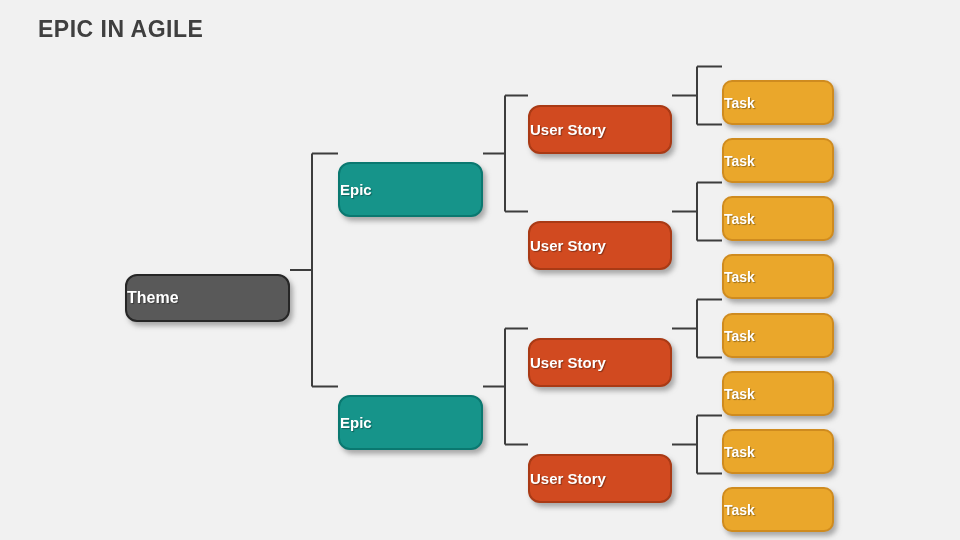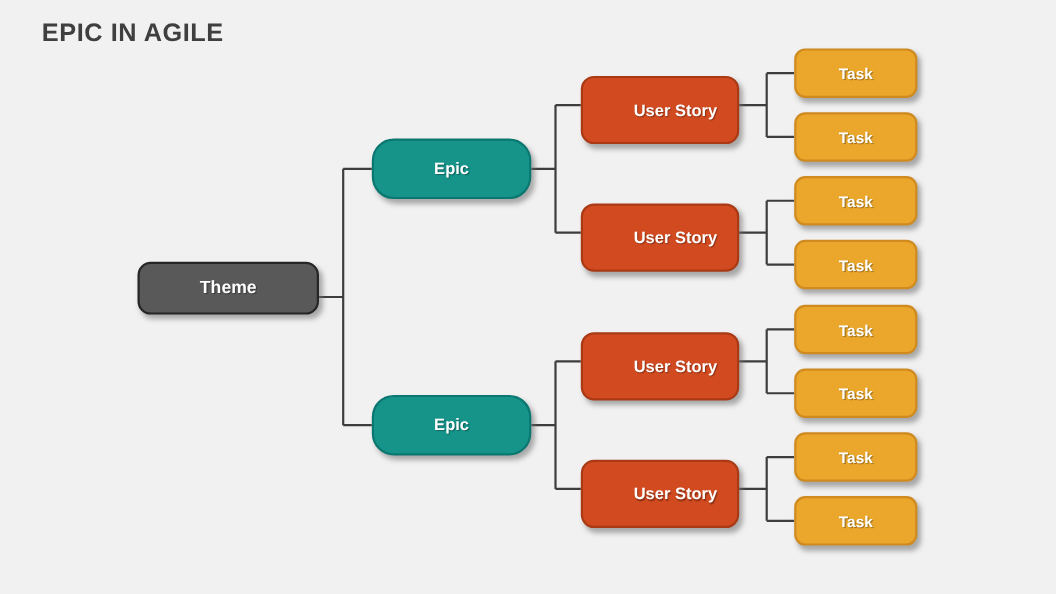--- a/index.html
+++ b/index.html
@@ -18,33 +18,33 @@
     overflow:hidden;
   }
   .stage{position:relative;width:960px;height:540px;}
   .slide-title{
     position:absolute;left:38px;top:16px;
     font-size:23px;font-weight:700;letter-spacing:.5px;
     color:var(--title-text);
   }
   .connectors{position:absolute;left:0;top:0;width:960px;height:540px;}
   .node{
-    position:absolute;display:flex;align-items:center;justify-content:center;
+    position:absolute;display:flex;align-items:center;justify-content:flex-start;
     border-radius:12px;border:2px solid;
     box-shadow:3px 4px 5px rgba(110,110,110,.55);
-    color:var(--label-text);font-weight:700;text-align:center;
+    color:var(--label-text);font-weight:700;text-align:center;margin-top:36px;
   }
   .node .lbl{text-shadow:1px 1px 1px rgba(0,0,0,.35);}
   .node.theme{left:125px;top:238px;width:165px;height:48px;
     background:var(--theme-fill);border-color:var(--theme-border);font-size:16px;}
   .node.epic{left:338px;width:145px;height:55px;
-    background:var(--epic-fill);border-color:var(--epic-border);font-size:15px;border-radius:20px;}
+    background:var(--epic-fill);border-color:var(--epic-border);font-size:15px;}
   .node.epic.e0{top:126px;} .node.epic.e1{top:359px;}
-  .node.story{left:528px;width:144px;height:62px;
-    background:var(--story-fill);border-color:var(--story-border);font-size:15px;padding-left:28px;}
+  .node.story{left:528px;width:144px;height:49px;
+    background:var(--story-fill);border-color:var(--story-border);font-size:15px;}
   .node.story.s0{top:69px;} .node.story.s1{top:185px;}
   .node.story.s2{top:302px;} .node.story.s3{top:418px;}
   .node.task{left:722px;width:112px;height:45px;border-radius:10px;
     background:var(--task-fill);border-color:var(--task-border);font-size:14px;}
   .node.task.t0{top:44px;}  .node.task.t1{top:102px;}
   .node.task.t2{top:160px;} .node.task.t3{top:218px;}
   .node.task.t4{top:277px;} .node.task.t5{top:335px;}
   .node.task.t6{top:393px;} .node.task.t7{top:451px;}
 </style>
 </head>

